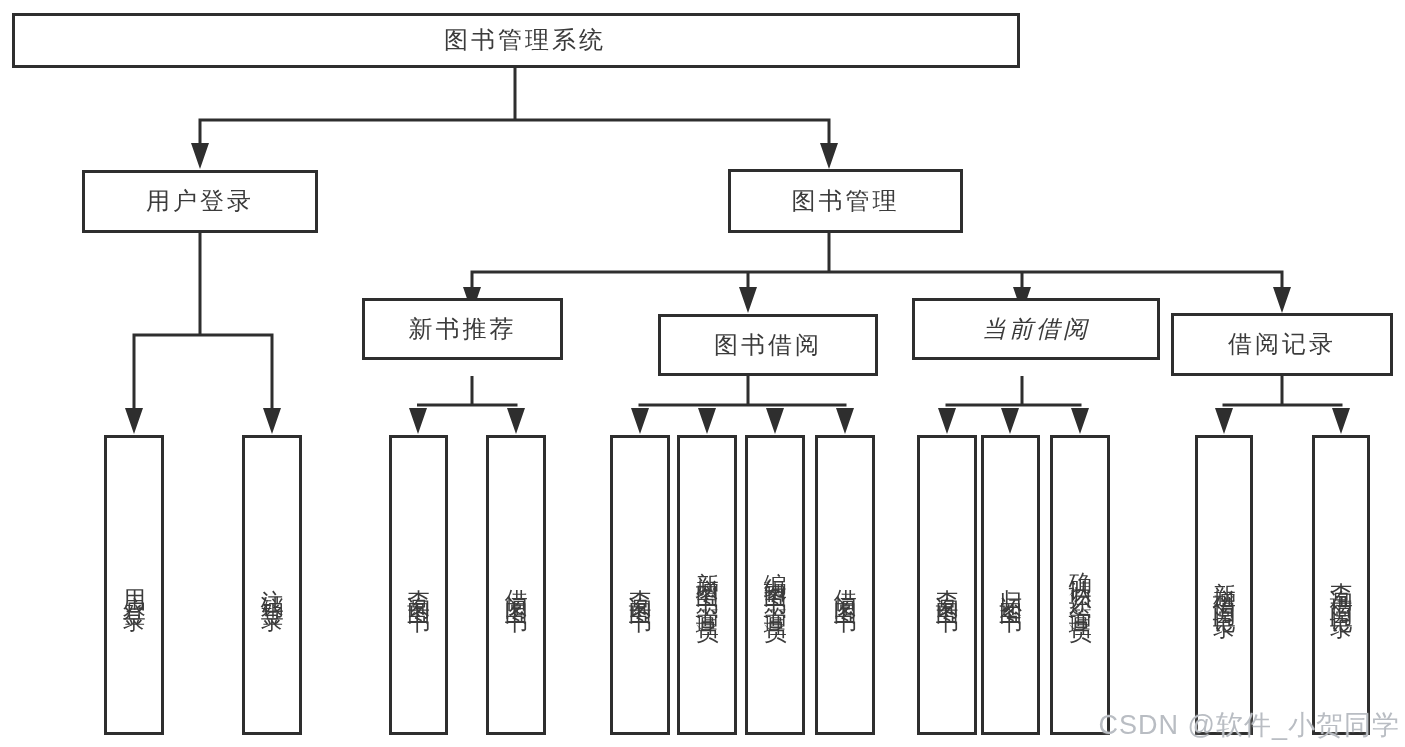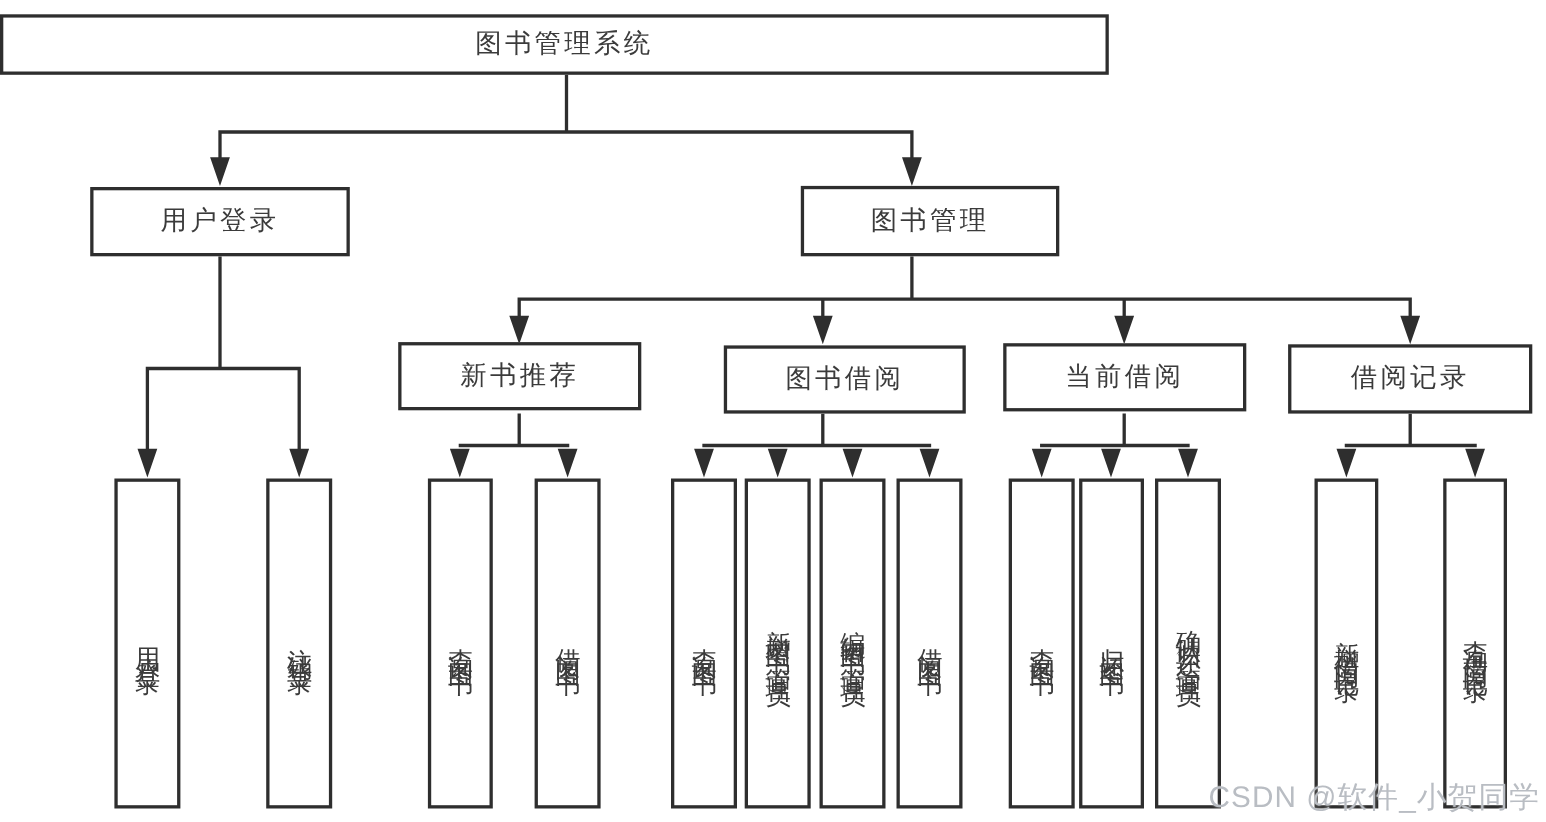--- a/index.html
+++ b/index.html
@@ -89,38 +89,38 @@
     <path class="cline" d="M748,376 V406.5 M638.5,405 H846.5"></path>
     <path class="carrow" d="M640,434 L631,408 L649,408 Z M707,434 L698,408 L716,408 Z M775,434 L766,408 L784,408 Z M845,434 L836,408 L854,408 Z"></path>
 
     <path class="cline" d="M1022,376 V406.5 M945.5,405 H1081.5"></path>
     <path class="carrow" d="M947,434 L938,408 L956,408 Z M1010,434 L1001,408 L1019,408 Z M1080,434 L1071,408 L1089,408 Z"></path>
 
     <path class="cline" d="M1282,376 V406.5 M1222.5,405 H1342.5"></path>
     <path class="carrow" d="M1224,434 L1215,408 L1233,408 Z M1341,434 L1332,408 L1350,408 Z"></path>
   </svg>
 
-  <div class="node" style="left:0; top:13px; width:1008px; height:55px;padding-left:18px;">
+  <div class="node" style="left:12px; top:13px; width:1008px; height:55px;padding-left:18px;">
     <span class="lbl">图书管理系统</span>
   </div>
 
   <div class="node" style="left:82px; top:170px; width:236px; height:63px;">
     <span class="lbl">用户登录</span>
   </div>
   <div class="node" style="left:728px; top:169px; width:235px; height:64px;">
     <span class="lbl">图书管理</span>
   </div>
 
-  <div class="node" style="left:362px; top:311px; width:221px; height:62px;">
+  <div class="node" style="left:362px; top:298px; width:201px; height:62px;">
     <span class="lbl">新书推荐</span>
   </div>
   <div class="node" style="left:638px; top:314px; width:220px; height:62px;margin-left:20px;">
     <span class="lbl">图书借阅</span>
   </div>
-  <div class="node" style="left:912px; top:312px; width:221px; height:62px;">
+  <div class="node" style="left:912px; top:298px; width:248px; height:62px;font-style:italic;">
     <span class="lbl">当前借阅</span>
   </div>
   <div class="node" style="left:1171px; top:313px; width:222px; height:63px;text-align:right;">
     <span class="lbl">借阅记录</span>
   </div>
 
   <div class="node leaf" style="left:104px; top:435px; width:60px; height:300px;">
     <span class="lbl">用户登录</span>
   </div>
   <div class="node leaf" style="left:242px; top:435px; width:60px; height:300px;">

